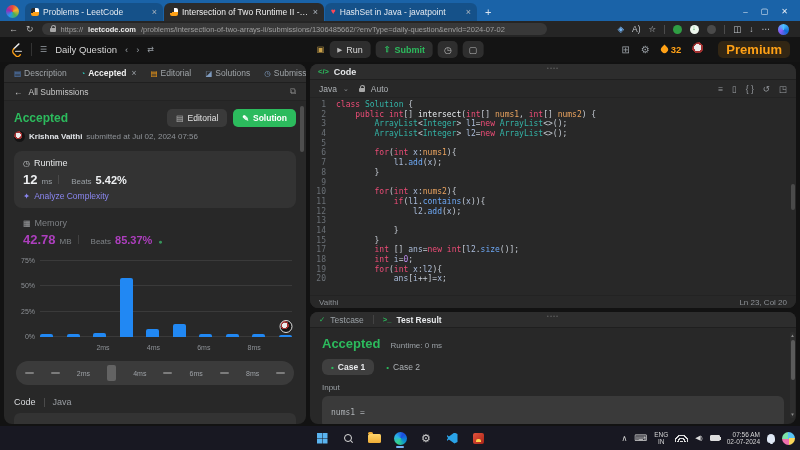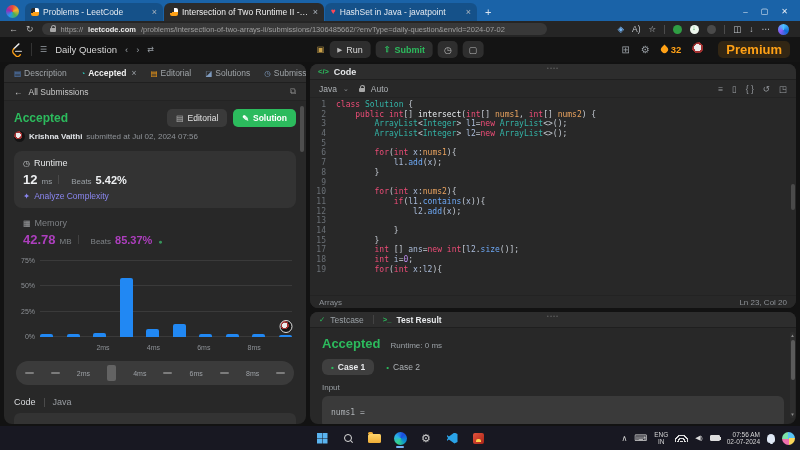--- a/index.html
+++ b/index.html
@@ -531,23 +531,27 @@
           <span class="lc"><span class="cm-w">        </span><span class="cm-k">int</span><span class="cm-w"> [] </span><span class="cm-v">ans</span><span class="cm-w">=</span><span class="cm-k">new</span><span class="cm-w"> </span><span class="cm-k">int</span><span class="cm-w">[</span><span class="cm-v">l2</span><span class="cm-w">.</span><span class="cm-f">size</span><span class="cm-w">()];</span></span>
         </div>
         <div class="cl">
           <span class="ln">18</span>
           <span class="lc"><span class="cm-w">        </span><span class="cm-k">int</span><span class="cm-w"> </span><span class="cm-v">i</span><span class="cm-w">=</span><span class="cm-n">0</span><span class="cm-w">;</span></span>
         </div>
         <div class="cl">
           <span class="ln">19</span>
           <span class="lc"><span class="cm-w">        </span><span class="cm-k">for</span><span class="cm-w">(</span><span class="cm-k">int</span><span class="cm-w"> </span><span class="cm-v">x</span><span class="cm-w">:</span><span class="cm-v">l2</span><span class="cm-w">){</span></span>
         </div>
+        <div class="cl">
+          <span class="ln">20</span>
+          <span class="lc"><span class="cm-w">            </span><span class="cm-v">ans</span><span class="cm-w">[</span><span class="cm-v">i</span><span class="cm-w">++]=</span><span class="cm-v">x</span><span class="cm-w">;</span></span>
+        </div>
       </div>
     <div class="code-footer">
-      <span>Arrays</span>
+      <span>Vaithi</span>
       <span class="cursor">Ln 23, Col 20</span>
     </div>
     <div class="cp-scroll"></div>
   </div>
 
   <div class="result-panel">
     <div class="rp-head">
       <span class="drag-dots">••••</span>
       <span class="ic">✓</span>
       <span>Testcase</span>

